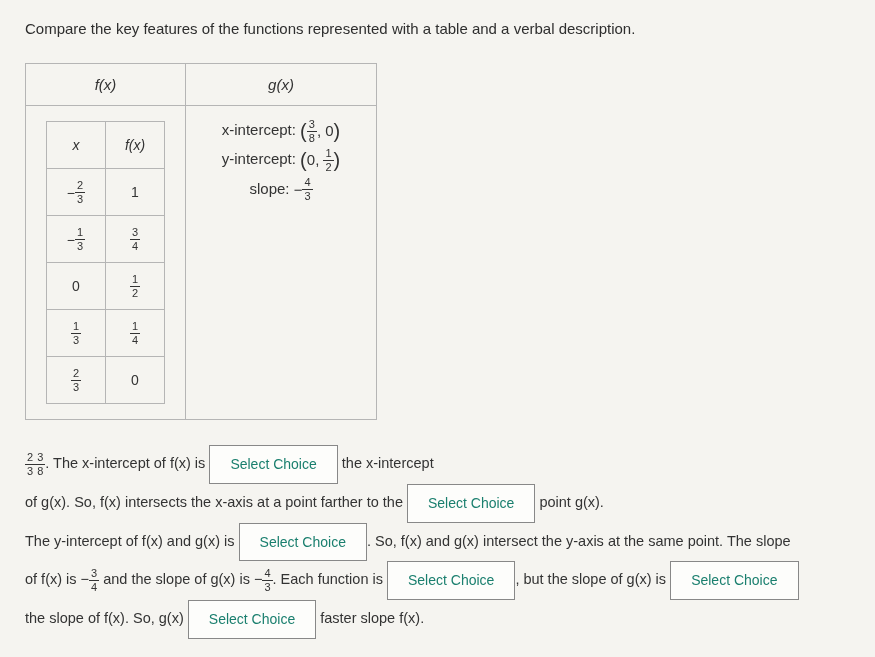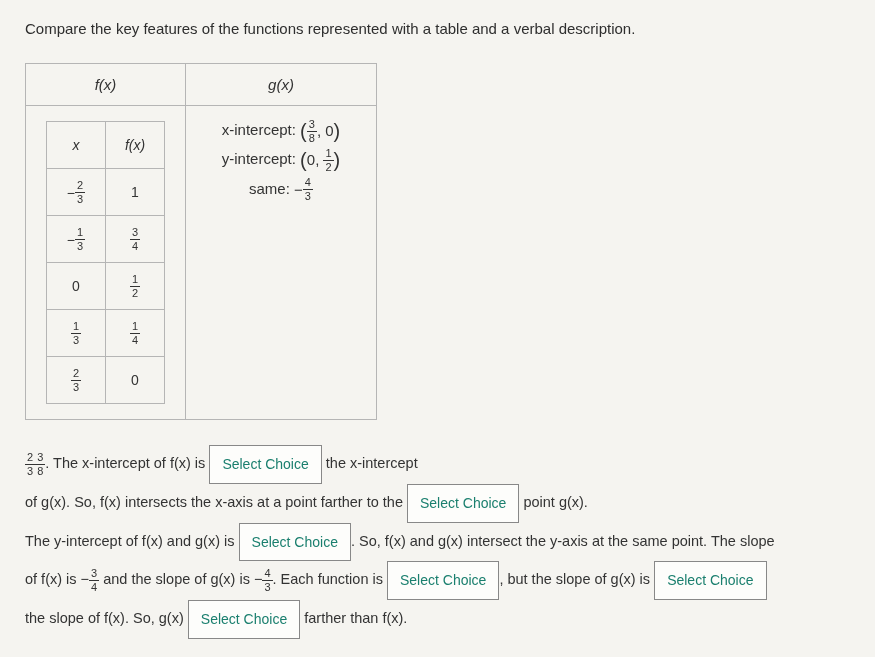--- a/index.html
+++ b/index.html
@@ -75,21 +75,21 @@
     vertical-align: middle;
   }
   .paragraph {
     line-height: 2.2;
     font-size: 14.5px;
     color: #333;
   }
   .select-box {
     display: inline-block;
     border: 1px solid #888;
-    padding: 3px 12px;
+    padding: 3px 20px;
     color: #1a7f6e;
     background: #fdfdfb;
     vertical-align: middle;
     font-size: 14px;
     cursor: pointer;
     text-align: center;
   }
   .fn {
     font-style: italic;
     margin-top: 12px;
@@ -164,31 +164,31 @@
               <span>0</span>
               <span>,&nbsp;</span>
               <span class="frac">
                 <span class="num">1</span>
                 <span class="den">2</span>
               </span>
               <span class="paren">)</span>
             </span>
         </div>
         <div>
-          <span>same:</span>
+          <span>slope:</span>
           <span class="neg">−</span><span class="frac"><span class="num">4</span><span class="den">3</span></span>
         </div>
       </td>
     </tr>
   </tbody>
 </table>
 
 <div class="paragraph">
   <span class="frac"><span class="num">2</span><span class="den">3</span></span><span class="frac"><span class="num">3</span><span class="den">8</span></span><span>. The x-intercept of f(x) is </span><span class="select-box">Select Choice</span><span> the x-intercept</span>
   <br>
   <span>of g(x). So, f(x) intersects the x-axis at a point farther to the </span><span class="select-box">Select Choice</span><span> point g(x).</span>
   <br>
   <span>The y-intercept of f(x) and g(x) is </span><span class="select-box">Select Choice</span><span>. So, f(x) and g(x) intersect the y-axis at the same point. The slope</span>
   <br>
   <span>of f(x) is </span><span class="neg">−</span><span class="frac"><span class="num">3</span><span class="den">4</span></span><span> and the slope of g(x) is </span><span class="neg">−</span><span class="frac"><span class="num">4</span><span class="den">3</span></span><span>. Each function is </span><span class="select-box">Select Choice</span><span>, but the slope of g(x) is </span><span class="select-box">Select Choice</span>
   <br>
-  <span>the slope of f(x). So, g(x) </span><span class="select-box">Select Choice</span><span> farther than f(x).</span>
+  <span>the slope of f(x). So, g(x) </span><span class="select-box">Select Choice</span><span> faster slope f(x).</span>
 </div>
 
 </body></html>

